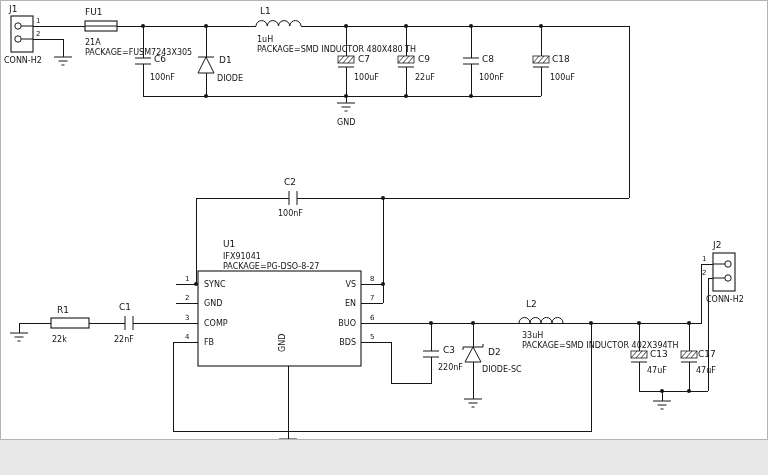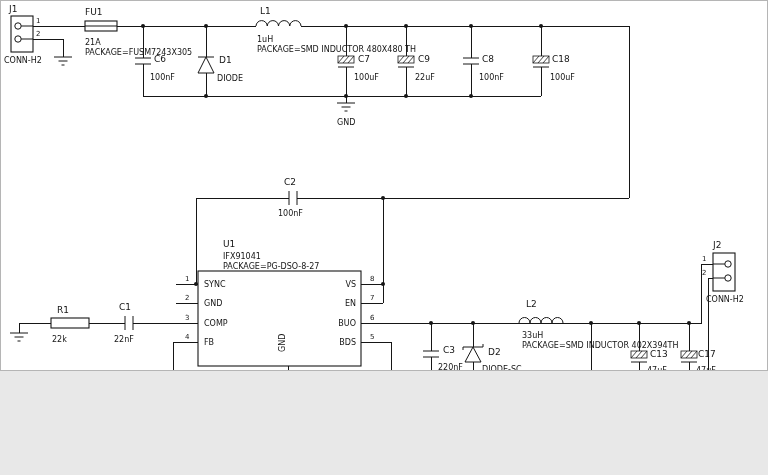--- a/index.html
+++ b/index.html
@@ -1,16 +1,16 @@
 <!DOCTYPE html>
 <html><head>
 <meta charset="utf-8">
 <style>
   html,body{margin:0;padding:0;background:#e8e8e8;}
-  .canvas{width:768px;height:371px;background:#ffffff;border:1px solid #b5b5b5;box-sizing:border-box;position:relative;overflow:hidden;}
+  .canvas{width:768px;height:440px;background:#ffffff;border:1px solid #b5b5b5;box-sizing:border-box;position:relative;overflow:hidden;}
   svg{display:block;}
   svg text{font-family:"DejaVu Sans","Liberation Sans",sans-serif;fill:#141414;}
   .w{stroke:#161616;stroke-width:1;fill:none;}
   .body{stroke:#161616;stroke-width:1.1;fill:#ffffff;}
   .hatch{stroke:#161616;stroke-width:0.8;fill:#ffffff;}
   .pinc{stroke:#161616;stroke-width:1;fill:#ffffff;}
   .dot{fill:#161616;stroke:none;}
   .ref{font-size:9px;}
   .val{font-size:8px;}
   .pkg{font-size:8px;}

